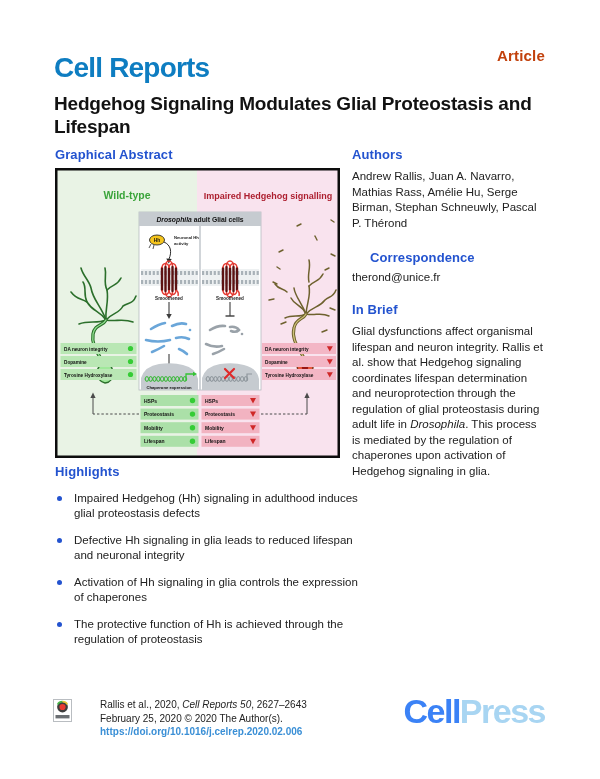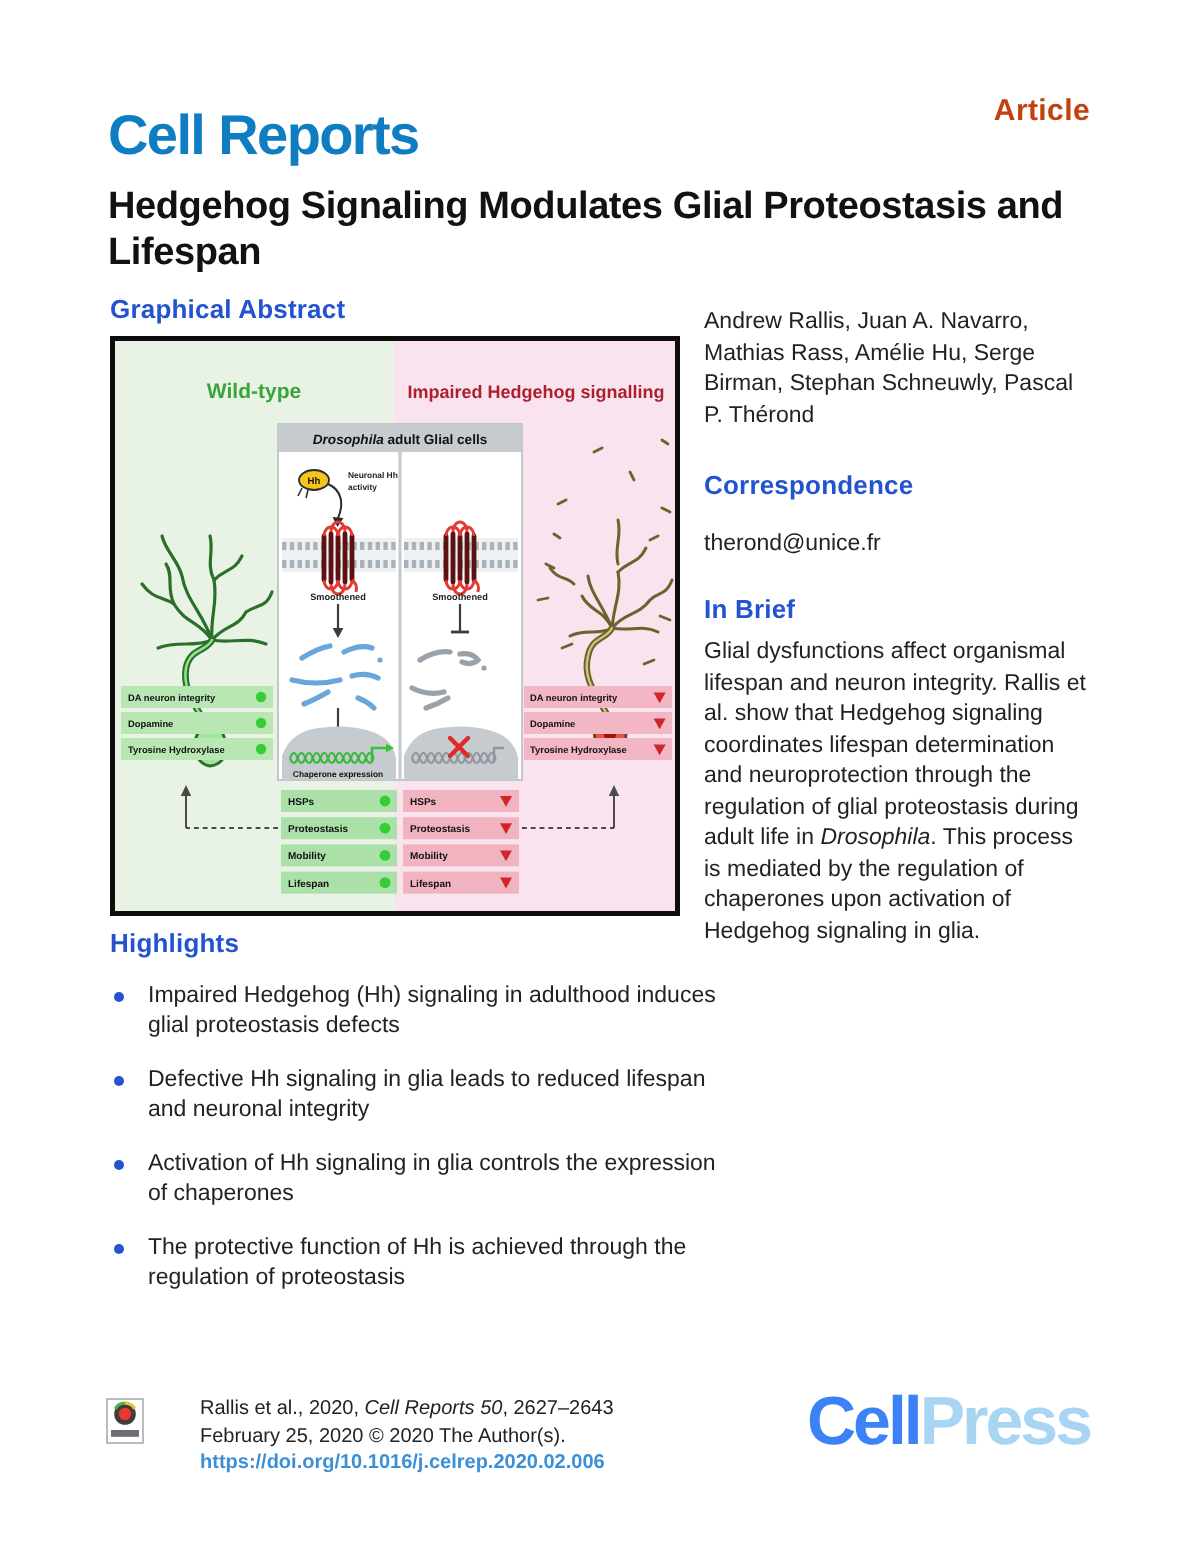--- a/index.html
+++ b/index.html
@@ -13,22 +13,22 @@
     color:#0e7dc1;letter-spacing:-0.8px;}
   .article-type{position:absolute;right:55px;top:47px;font-size:15px;font-weight:bold;
     color:#c2410c;letter-spacing:0.2px;}
   .page-title{position:absolute;left:54px;top:92px;width:505px;font-size:19px;
     font-weight:bold;line-height:23px;color:#121212;letter-spacing:-0.2px;}
   .hblue{color:#2353cf;font-size:13px;font-weight:bold;letter-spacing:0.1px;}
   .ga-heading{position:absolute;left:55px;top:147px;}
   .figure-wrap{position:absolute;left:55px;top:168px;width:285px;height:290px;}
   .right-col{position:absolute;left:352px;top:147px;width:196px;}
   .authors-names{margin-top:7px;font-size:11.5px;line-height:15.5px;color:#222;}
-  .corr-heading{margin-top:19px;}
-  .corr-email{margin-top:16px;font-size:11.5px;color:#222;text-decoration:none;display:block;}
+  .corr-heading{margin-top:19px;margin-left:18px;}
+  .corr-email{margin-top:6px;font-size:11.5px;color:#222;text-decoration:none;display:block;}
   .inbrief-heading{margin-top:19px;}
   .inbrief-text{margin-top:7px;font-size:11.5px;line-height:15.5px;color:#222;}
   .highlights{position:absolute;left:55px;top:464px;width:305px;}
   .hl-item{display:flex;margin-top:12px;font-size:11.5px;line-height:15px;color:#222;}
   .hl-bullet{flex:0 0 5px;width:5px;height:5px;border-radius:50%;background:#2353cf;
     margin:4.5px 12px 0 2px;}
   .footer-badge{position:absolute;left:53px;top:699px;}
   .footer-cite{position:absolute;left:100px;top:698px;font-size:10px;line-height:13.5px;color:#222;}
   .doi-link{color:#3a8fd6;text-decoration:none;font-weight:bold;}
   .publisher-logo{position:absolute;right:55px;top:692px;font-size:34px;font-weight:bold;
@@ -280,20 +280,21 @@
       <path d="M206,246 H252" stroke="#4a4a4a" stroke-width="1" stroke-dasharray="2.4 2" fill="none"></path>
       <line x1="252" y1="246" x2="252" y2="230" stroke="#4a4a4a" stroke-width="1"></line>
       <polygon points="249.4,230 254.6,230 252,224.5" fill="#4a4a4a"></polygon>
     </g>
 
     <rect x="1.25" y="1.25" width="282.5" height="287.5" fill="none" stroke="#0d0d0d" stroke-width="2.5"></rect>
   </svg>
   </div>
 
   <div class="right-col">
+    <div class="hblue">Authors</div>
     <div class="authors-names">Andrew Rallis, Juan A. Navarro, Mathias Rass, Amélie Hu, Serge Birman, Stephan Schneuwly, Pascal P. Thérond</div>
 
     <div class="hblue corr-heading">Correspondence</div>
     <a href="#" class="corr-email">therond@unice.fr</a>
 
     <div class="hblue inbrief-heading">In Brief</div>
     <div class="inbrief-text"><span>Glial dysfunctions affect organismal lifespan and neuron integrity. Rallis et al. show that Hedgehog signaling coordinates lifespan determination and neuroprotection through the regulation of glial proteostasis during adult life in </span><i>Drosophila</i><span>. This process is mediated by the regulation of chaperones upon activation of Hedgehog signaling in glia.</span></div>
   </div>
 
   <div class="highlights">

